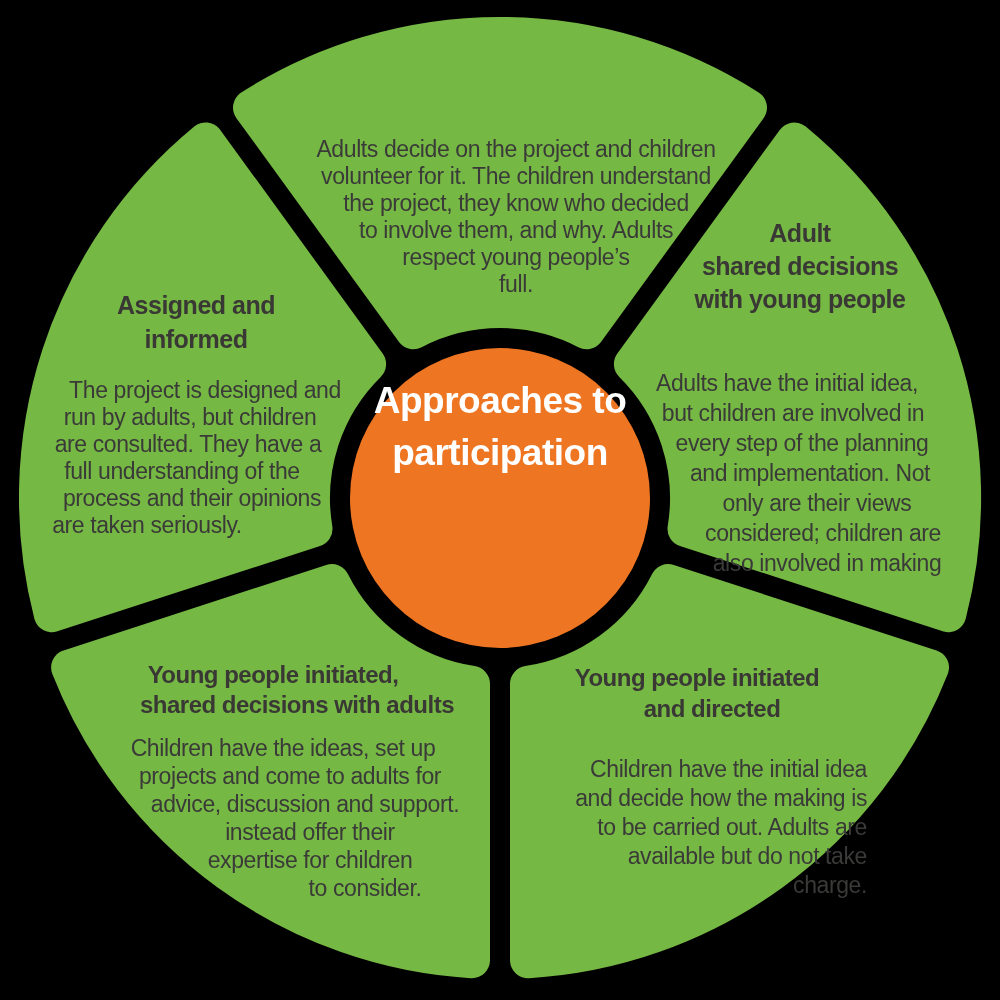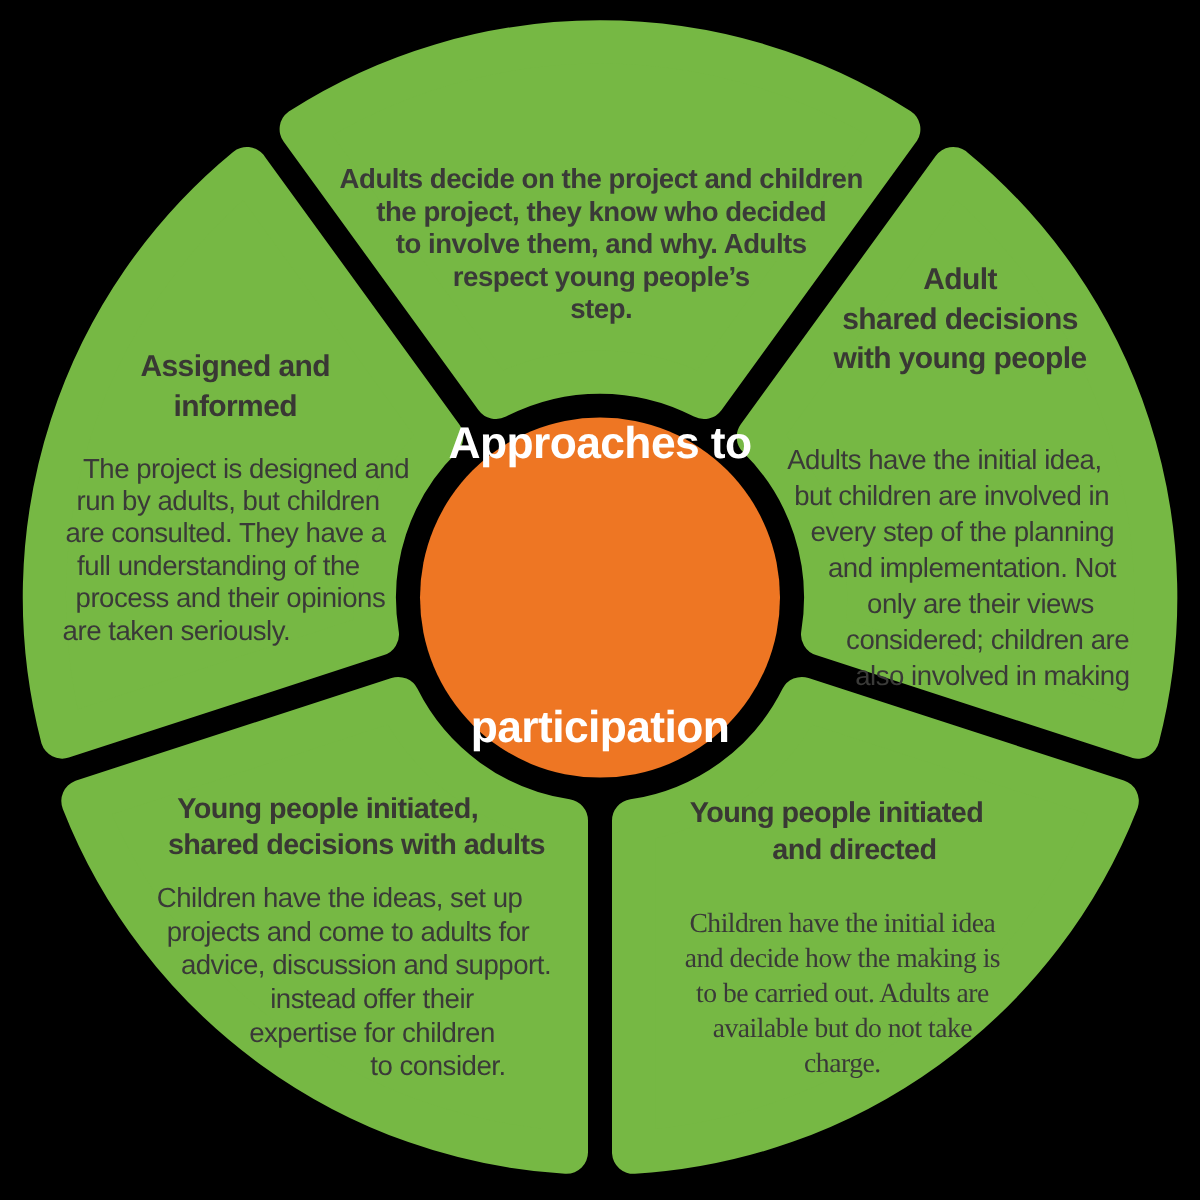--- a/index.html
+++ b/index.html
@@ -33,21 +33,21 @@
     letter-spacing:-0.5px;
   }
   .body{
     color:var(--body-text);
     font-size:23px;
     letter-spacing:-0.4px;
   }
   .line{white-space:nowrap;}
   
   #t-top{left:300px;top:80px;width:400px;line-height:31px;font-size:25px;}
-  #b-top{left:251px;top:136px;width:500px;line-height:27px;font-weight:bold;}
+  #b-top{left:266px;top:136px;width:500px;line-height:27px;}
   
   #t-right{left:650px;top:217px;width:300px;line-height:33px;font-size:25px;}
   #b-right{left:655px;top:368px;width:300px;line-height:30px;}
   #b-right .line:nth-child(1){transform:translateX(-18px);}
   #b-right .line:nth-child(2){transform:translateX(-12px);}
   #b-right .line:nth-child(3){transform:translateX(-3px);}
   #b-right .line:nth-child(4){transform:translateX(5px);}
   #b-right .line:nth-child(5){transform:translateX(12px);}
   #b-right .line:nth-child(6){transform:translateX(18px);}
   #b-right .line:nth-child(7){transform:translateX(22px);}
@@ -67,25 +67,25 @@
   #b-bl{left:110px;top:734px;width:400px;line-height:28px;}
   #b-bl .line:nth-child(1){transform:translateX(-27px);}
   #b-bl .line:nth-child(2){transform:translateX(-20px);}
   #b-bl .line:nth-child(3){transform:translateX(-5px);}
   #b-bl .line:nth-child(6){transform:translateX(55px);}
   #b-bl .line:nth-child(7){transform:translateX(42px);}
   
   #t-br{left:505px;top:662px;width:400px;line-height:31px;}
   #t-br .line:nth-child(1){transform:translateX(-8px);}
   #t-br .line:nth-child(2){transform:translateX(7px);}
-  #b-br{left:537px;top:755px;width:330px;line-height:29px;text-align:center;font-family:Liberation Serif, serif;}
+  #b-br{left:537px;top:755px;width:330px;line-height:29px;text-align:right;}
   
   .center-label{
-    position:absolute;left:350px;top:332px;width:300px;height:300px;
-    display:flex;flex-direction:column;align-items:center;justify-content:space-between;
+    position:absolute;left:350px;top:363px;width:300px;height:300px;
+    display:flex;flex-direction:column;align-items:center;justify-content:flex-start;
     padding-top:12px;box-sizing:border-box;
     color:var(--center-text);
     font-weight:bold;font-size:37px;line-height:52px;letter-spacing:-0.5px;
     text-align:center;
   }
 </style>
 </head>
 <body>
 
 <div class="stage">
@@ -94,24 +94,25 @@
     <path class="seg" d="M413.4 331.2 L251.0 107.6 A463 463 0 0 1 749.0 107.6 L586.6 331.2 A188 188 0 0 0 413.4 331.2 Z"></path>
     <path class="seg" d="M631.9 364.1 L794.3 140.5 A463 463 0 0 1 948.3 614.2 L685.5 528.8 A188 188 0 0 0 631.9 364.1 Z"></path>
     <path class="seg" d="M668.2 582.1 L931.0 667.5 A463 463 0 0 1 528 960.2 L528 683.9 A188 188 0 0 0 668.2 582.1 Z"></path>
     <path class="seg" d="M472 683.9 L472 960.2 A463 463 0 0 1 69.1 667.5 L331.8 582.1 A188 188 0 0 0 472 683.9 Z"></path>
     <path class="seg" d="M314.5 528.8 L51.8 614.2 A463 463 0 0 1 205.7 140.5 L368.1 364.1 A188 188 0 0 0 314.5 528.8 Z"></path>
     <circle class="center-circle" cx="500" cy="498" r="150"></circle>
   </svg>
 
   <div class="txt body" id="b-top">
     <div class="line">Adults decide on the project and children</div>
+    <div class="line">volunteer for it. The children understand</div>
     <div class="line">the project, they know who decided</div>
     <div class="line">to involve them, and why. Adults</div>
     <div class="line">respect young people’s</div>
-    <div class="line">step.</div>
+    <div class="line">full.</div>
   </div>
 
   <div class="txt title" id="t-right">
     <div class="line">Adult</div>
     <div class="line">shared decisions</div>
     <div class="line">with young people</div>
   </div>
   <div class="txt body" id="b-right">
     <div class="line">Adults have the initial idea,</div>
     <div class="line">but children are involved in</div>

